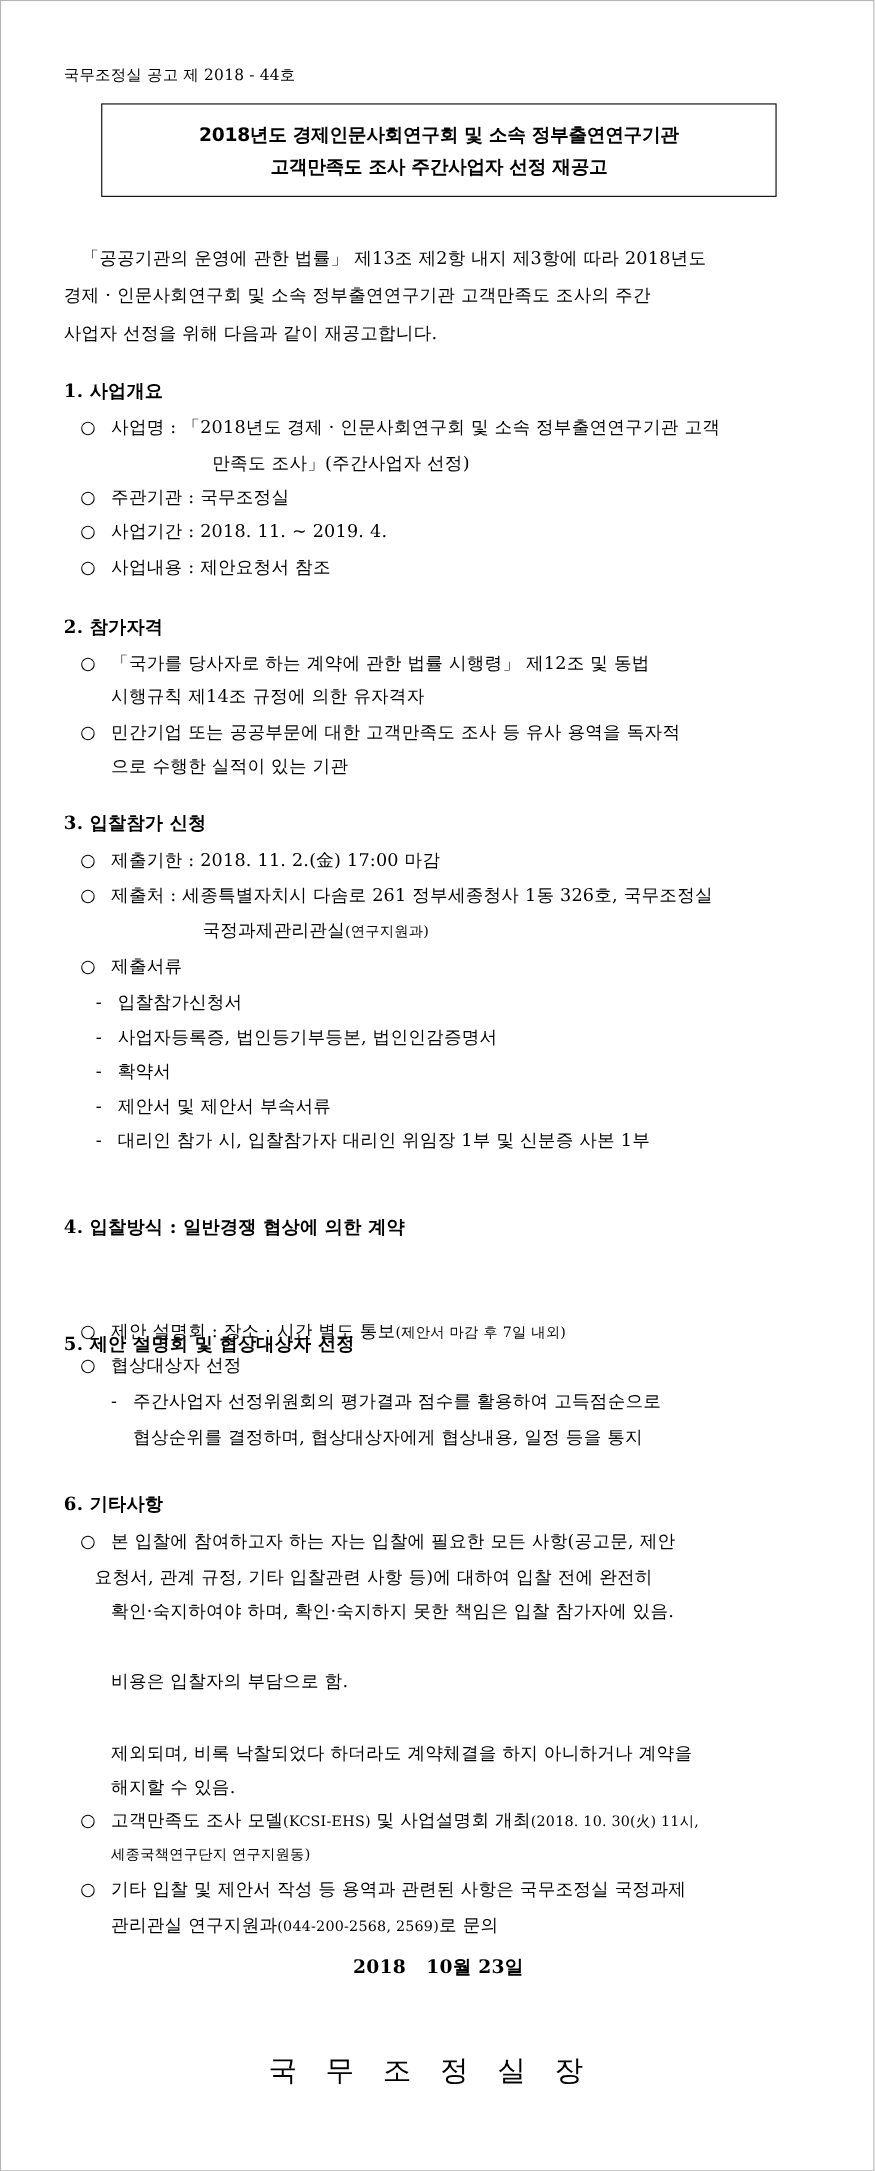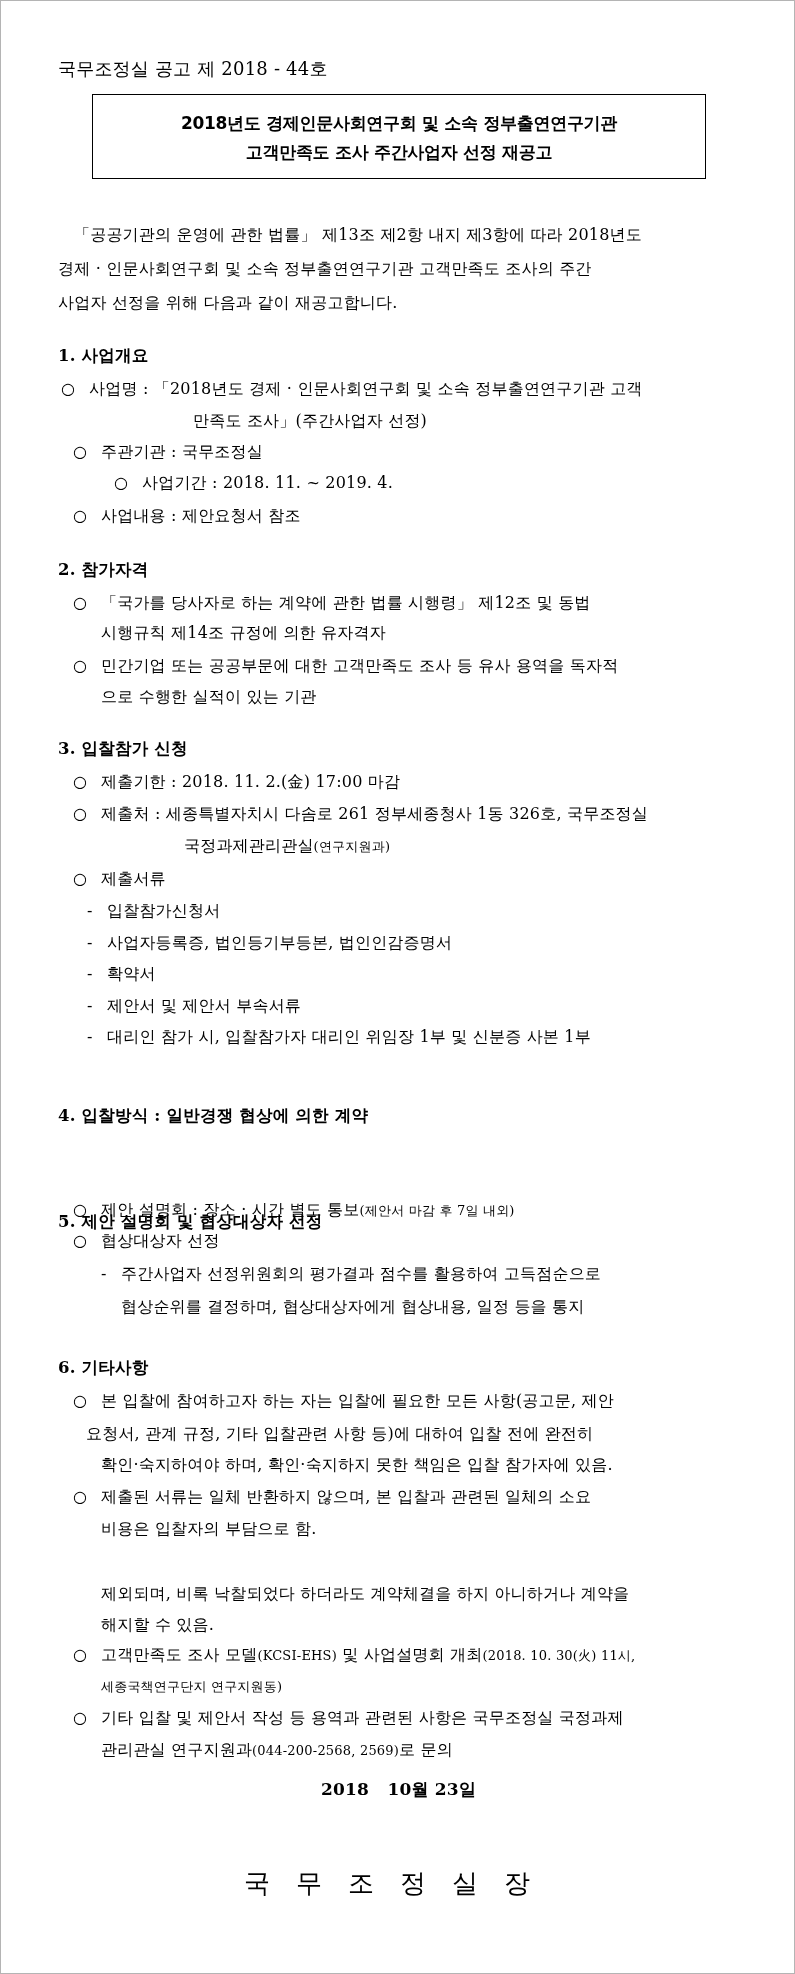--- a/index.html
+++ b/index.html
@@ -7,21 +7,21 @@
   .page {
     position: absolute; left: 0; top: 0; width: 793px; height: 1972px;
     border: 1px solid #b4b4b4; background: #ffffff;
     font-family: "DejaVu Serif", "Liberation Serif", serif;
     color: #000000;
   }
   .ln {
     position: absolute; white-space: nowrap; line-height: 20px; height: 20px;
     font-size: 16px; letter-spacing: 0.2px;
   }
-  .notice-no { font-size: 18px; }
+  .notice-no { font-size: 14px; }
   .title-box {
     position: absolute; left: 91px; top: 93px; width: 614px; height: 85px;
     border: 1.5px solid #000000; box-sizing: border-box;
   }
   .title-line {
     position: absolute; left: 0; width: 100%; text-align: center;
     font-family: "DejaVu Sans", "Liberation Sans", sans-serif;
     font-weight: bold; font-size: 17px; line-height: 26px; letter-spacing: -0.3px;
   }
   .sec { font-weight: bold; font-size: 16.5px; }
@@ -45,28 +45,28 @@
   <div class="title-box">
     <div class="title-line" style="top:15px;">2018년도 경제인문사회연구회 및 소속 정부출연연구기관</div>
     <div class="title-line" style="top:44px;">고객만족도 조사 주간사업자 선정 재공고</div>
   </div>
 
   <div class="ln" style="left:73px;top:224px;">「공공기관의 운영에 관한 법률」 제13조 제2항 내지 제3항에 따라 2018년도</div>
   <div class="ln" style="left:57px;top:258px;">경제 · 인문사회연구회 및 소속 정부출연연구기관 고객만족도 조사의 주간</div>
   <div class="ln" style="left:57px;top:292px;">사업자 선정을 위해 다음과 같이 재공고합니다.</div>
 
   <div class="ln sec" style="left:57px;top:345px;">1. 사업개요</div>
-  <div class="ln" style="left:60px;top:378px;">
+  <div class="ln" style="left:72px;top:378px;">
     <span class="bullet">○</span><span>사업명 : 「2018년도 경제 · 인문사회연구회 및 소속 정부출연연구기관 고객</span>
   </div>
   <div class="ln" style="left:192px;top:410px;">만족도 조사」(주간사업자 선정)</div>
   <div class="ln" style="left:72px;top:441px;">
     <span class="bullet">○</span><span>주관기관 : 국무조정실</span>
   </div>
-  <div class="ln" style="left:72px;top:472px;margin-left:41px;">
+  <div class="ln" style="left:72px;top:472px;">
     <span class="bullet">○</span><span>사업기간 : 2018. 11. ~ 2019. 4.</span>
   </div>
   <div class="ln" style="left:72px;top:505px;">
     <span class="bullet">○</span><span>사업내용 : 제안요청서 참조</span>
   </div>
 
   <div class="ln sec" style="left:57px;top:559px;">2. 참가자격</div>
   <div class="ln" style="left:72px;top:592px;">
     <span class="bullet">○</span><span>「국가를 당사자로 하는 계약에 관한 법률 시행령」 제12조 및 동법</span>
   </div>
@@ -118,23 +118,20 @@
     <span class="dash">-</span><span>주간사업자 선정위원회의 평가결과 점수를 활용하여 고득점순으로</span>
   </div>
   <div class="ln" style="left:120px;top:1296px;">협상순위를 결정하며, 협상대상자에게 협상내용, 일정 등을 통지</div>
 
   <div class="ln sec" style="left:57px;top:1357px;">6. 기타사항</div>
   <div class="ln" style="left:72px;top:1390px;">
     <span class="bullet">○</span><span>본 입찰에 참여하고자 하는 자는 입찰에 필요한 모든 사항(공고문, 제안</span>
   </div>
   <div class="ln" style="left:85px;top:1423px;">요청서, 관계 규정, 기타 입찰관련 사항 등)에 대하여 입찰 전에 완전히</div>
   <div class="ln" style="left:100px;top:1454px;">확인·숙지하여야 하며, 확인·숙지하지 못한 책임은 입찰 참가자에 있음.</div>
-  <div class="ln" style="left:72px;top:1486px;">
-    <span class="bullet">○</span><span>제출된 서류는 일체 반환하지 않으며, 본 입찰과 관련된 일체의 소요</span>
-  </div>
   <div class="ln" style="left:100px;top:1518px;">비용은 입찰자의 부담으로 함.</div>
   <div class="ln" style="left:100px;top:1583px;">제외되며, 비록 낙찰되었다 하더라도 계약체결을 하지 아니하거나 계약을</div>
   <div class="ln" style="left:100px;top:1614px;">해지할 수 있음.</div>
   <div class="ln" style="left:72px;top:1644px;">
     <span class="bullet">○</span><span>고객만족도 조사 모델</span><span class="small">(KCSI-EHS)</span><span> 및 사업설명회 개최</span><span class="small">(2018. 10. 30(火) 11시,</span>
   </div>
   <div class="ln small" style="left:100px;top:1676px;">세종국책연구단지 연구지원동)</div>
   <div class="ln" style="left:72px;top:1707px;">
     <span class="bullet">○</span><span>기타 입찰 및 제안서 작성 등 용역과 관련된 사항은 국무조정실 국정과제</span>
   </div>

